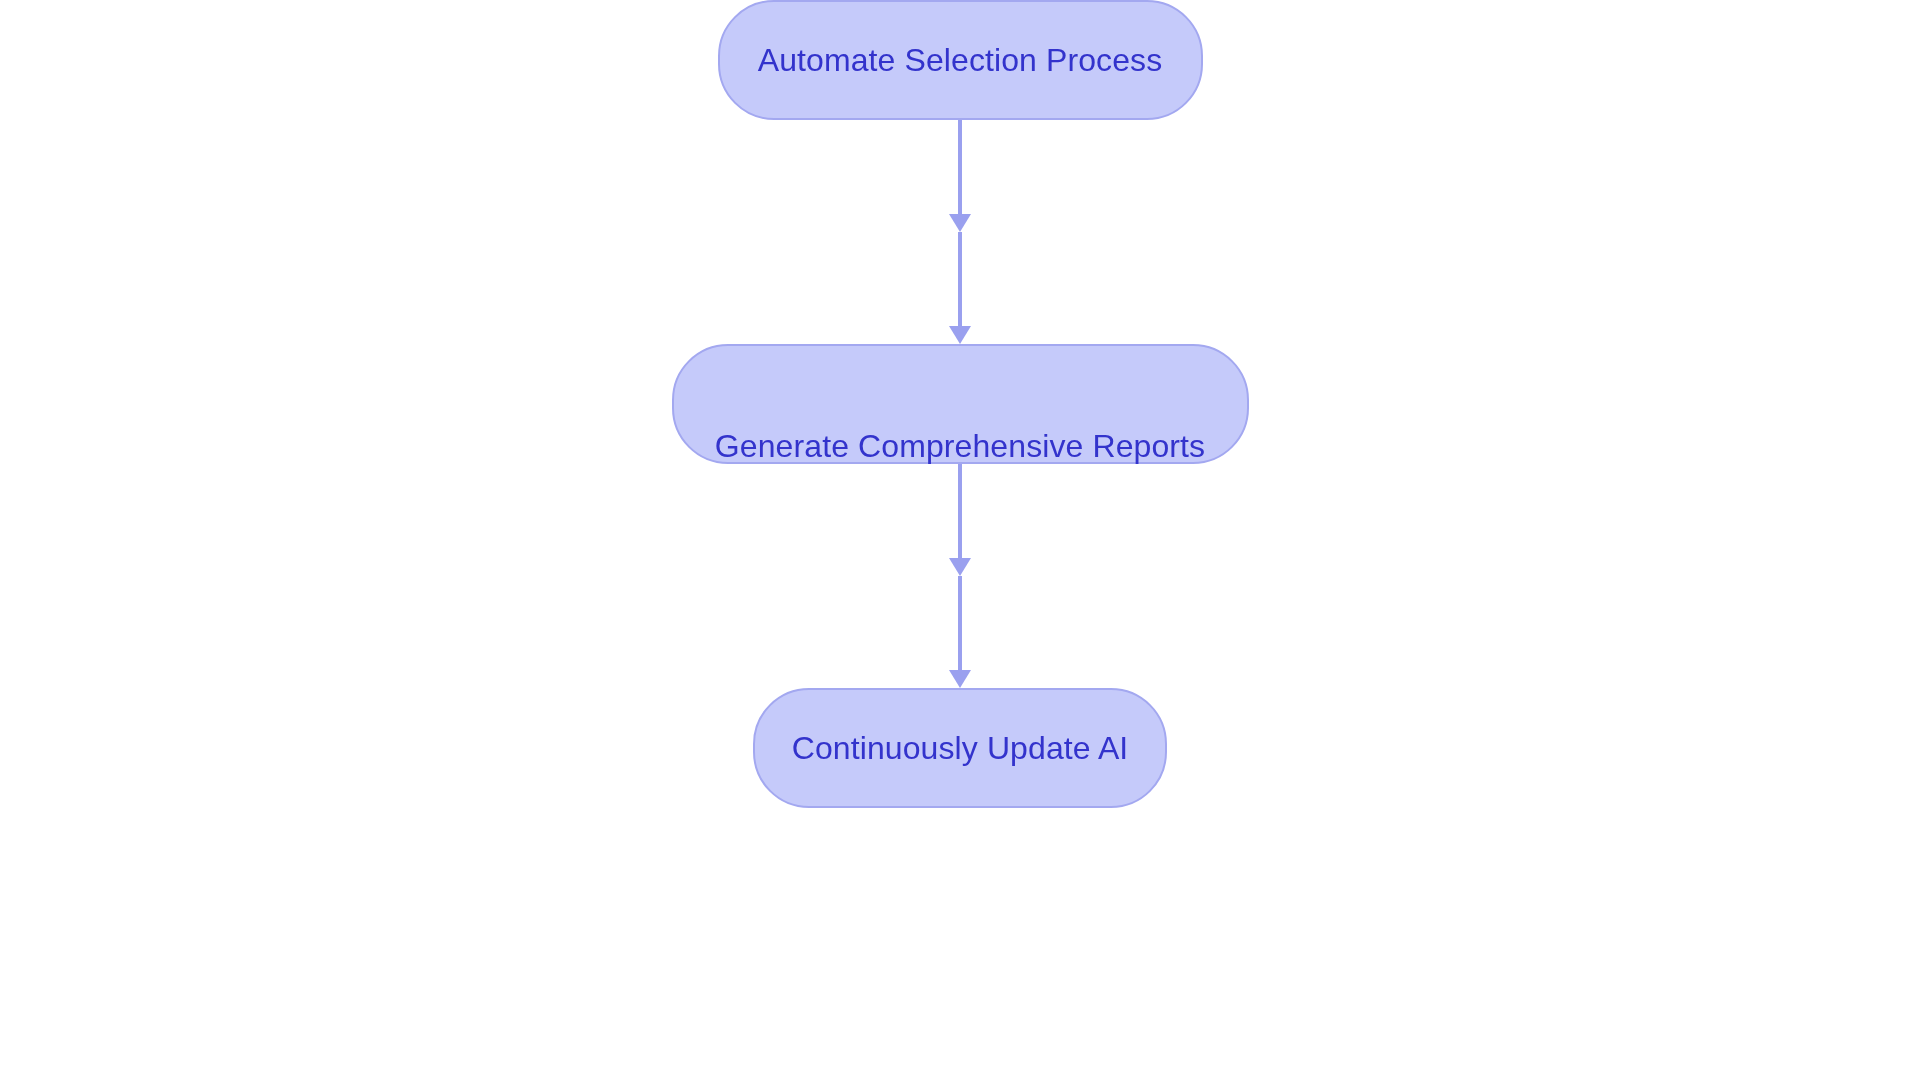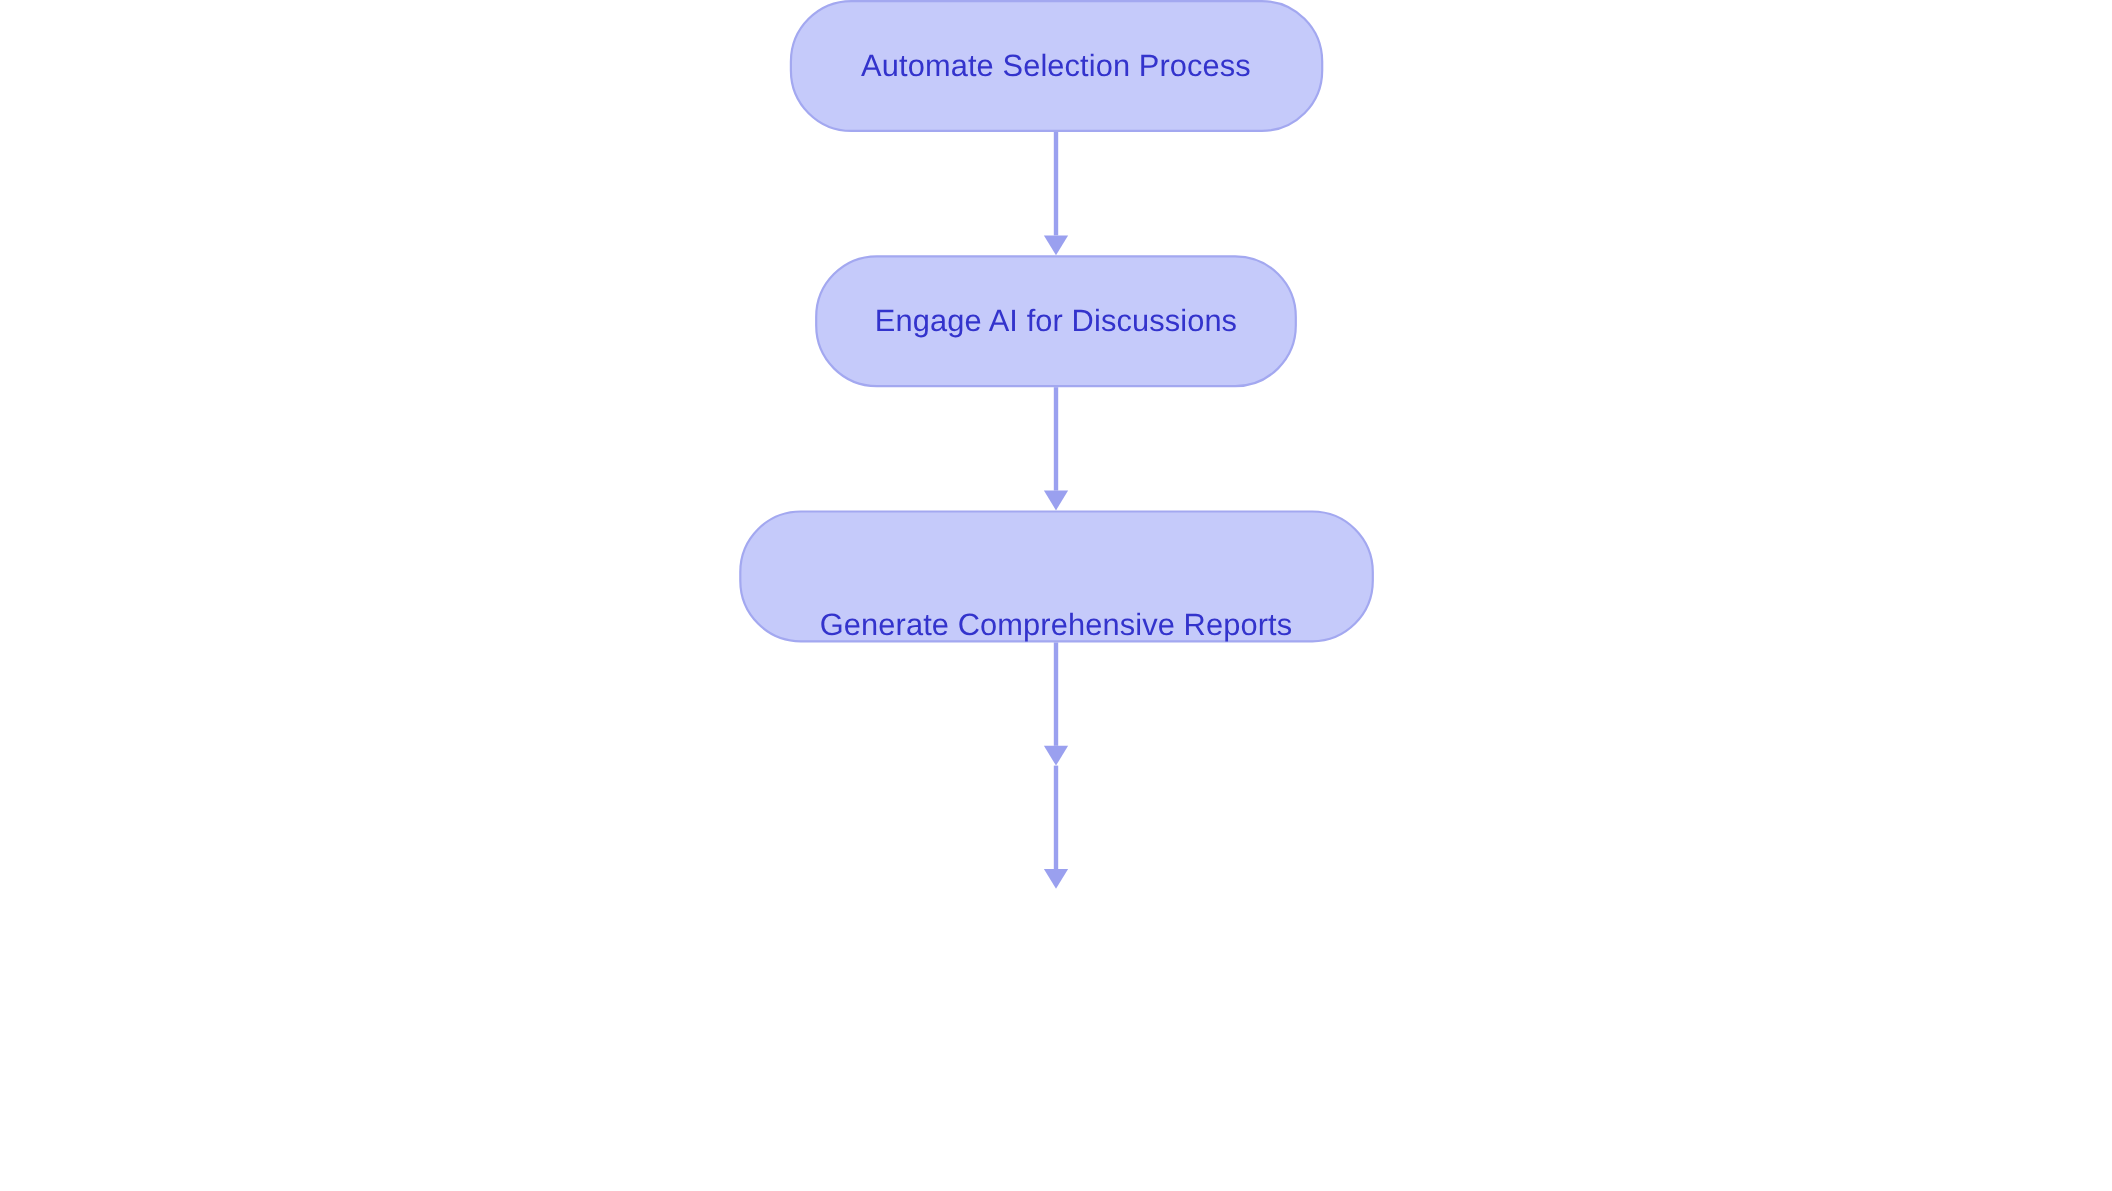--- a/index.html
+++ b/index.html
@@ -38,21 +38,21 @@
     border-radius: 56px;
     background: #c5cafa;
     border: 2px solid #a3a8f0;
     display: flex;
     align-items: center;
     justify-content: center;
     padding: 0 46px;
     white-space: nowrap;
   }
   .node-label {
-    font-size: 28px;
+    font-size: 32px;
     line-height: 1;
     font-weight: 400;
     color: #3333cc;
     letter-spacing: 0.1px;
   }
 
   
   .node.w1 { width: 485px; }
   .node.w2 { width: 438px; }
   .node.w3 { width: 577px; align-items: flex-end; }
@@ -89,23 +89,20 @@
 
     <div class="node w1">
       <span class="node-label">Automate Selection Process</span>
     </div>
 
     <div class="connector">
       <div class="connector-line"></div>
       <div class="connector-arrow"></div>
     </div>
 
-    <div class="node w2">
-      <span class="node-label">Engage AI for Discussions</span>
-    </div>
 
     <div class="connector">
       <div class="connector-line"></div>
       <div class="connector-arrow"></div>
     </div>
 
     <div class="node w3">
       <span class="node-label">Generate Comprehensive Reports</span>
     </div>
 
@@ -113,15 +110,18 @@
       <div class="connector-line"></div>
       <div class="connector-arrow"></div>
     </div>
 
 
     <div class="connector">
       <div class="connector-line"></div>
       <div class="connector-arrow"></div>
     </div>
 
+    <div class="node w5">
+      <span class="node-label">Continuously Update AI</span>
+    </div>
 
   </div>
 </div>
 
 </body></html>

